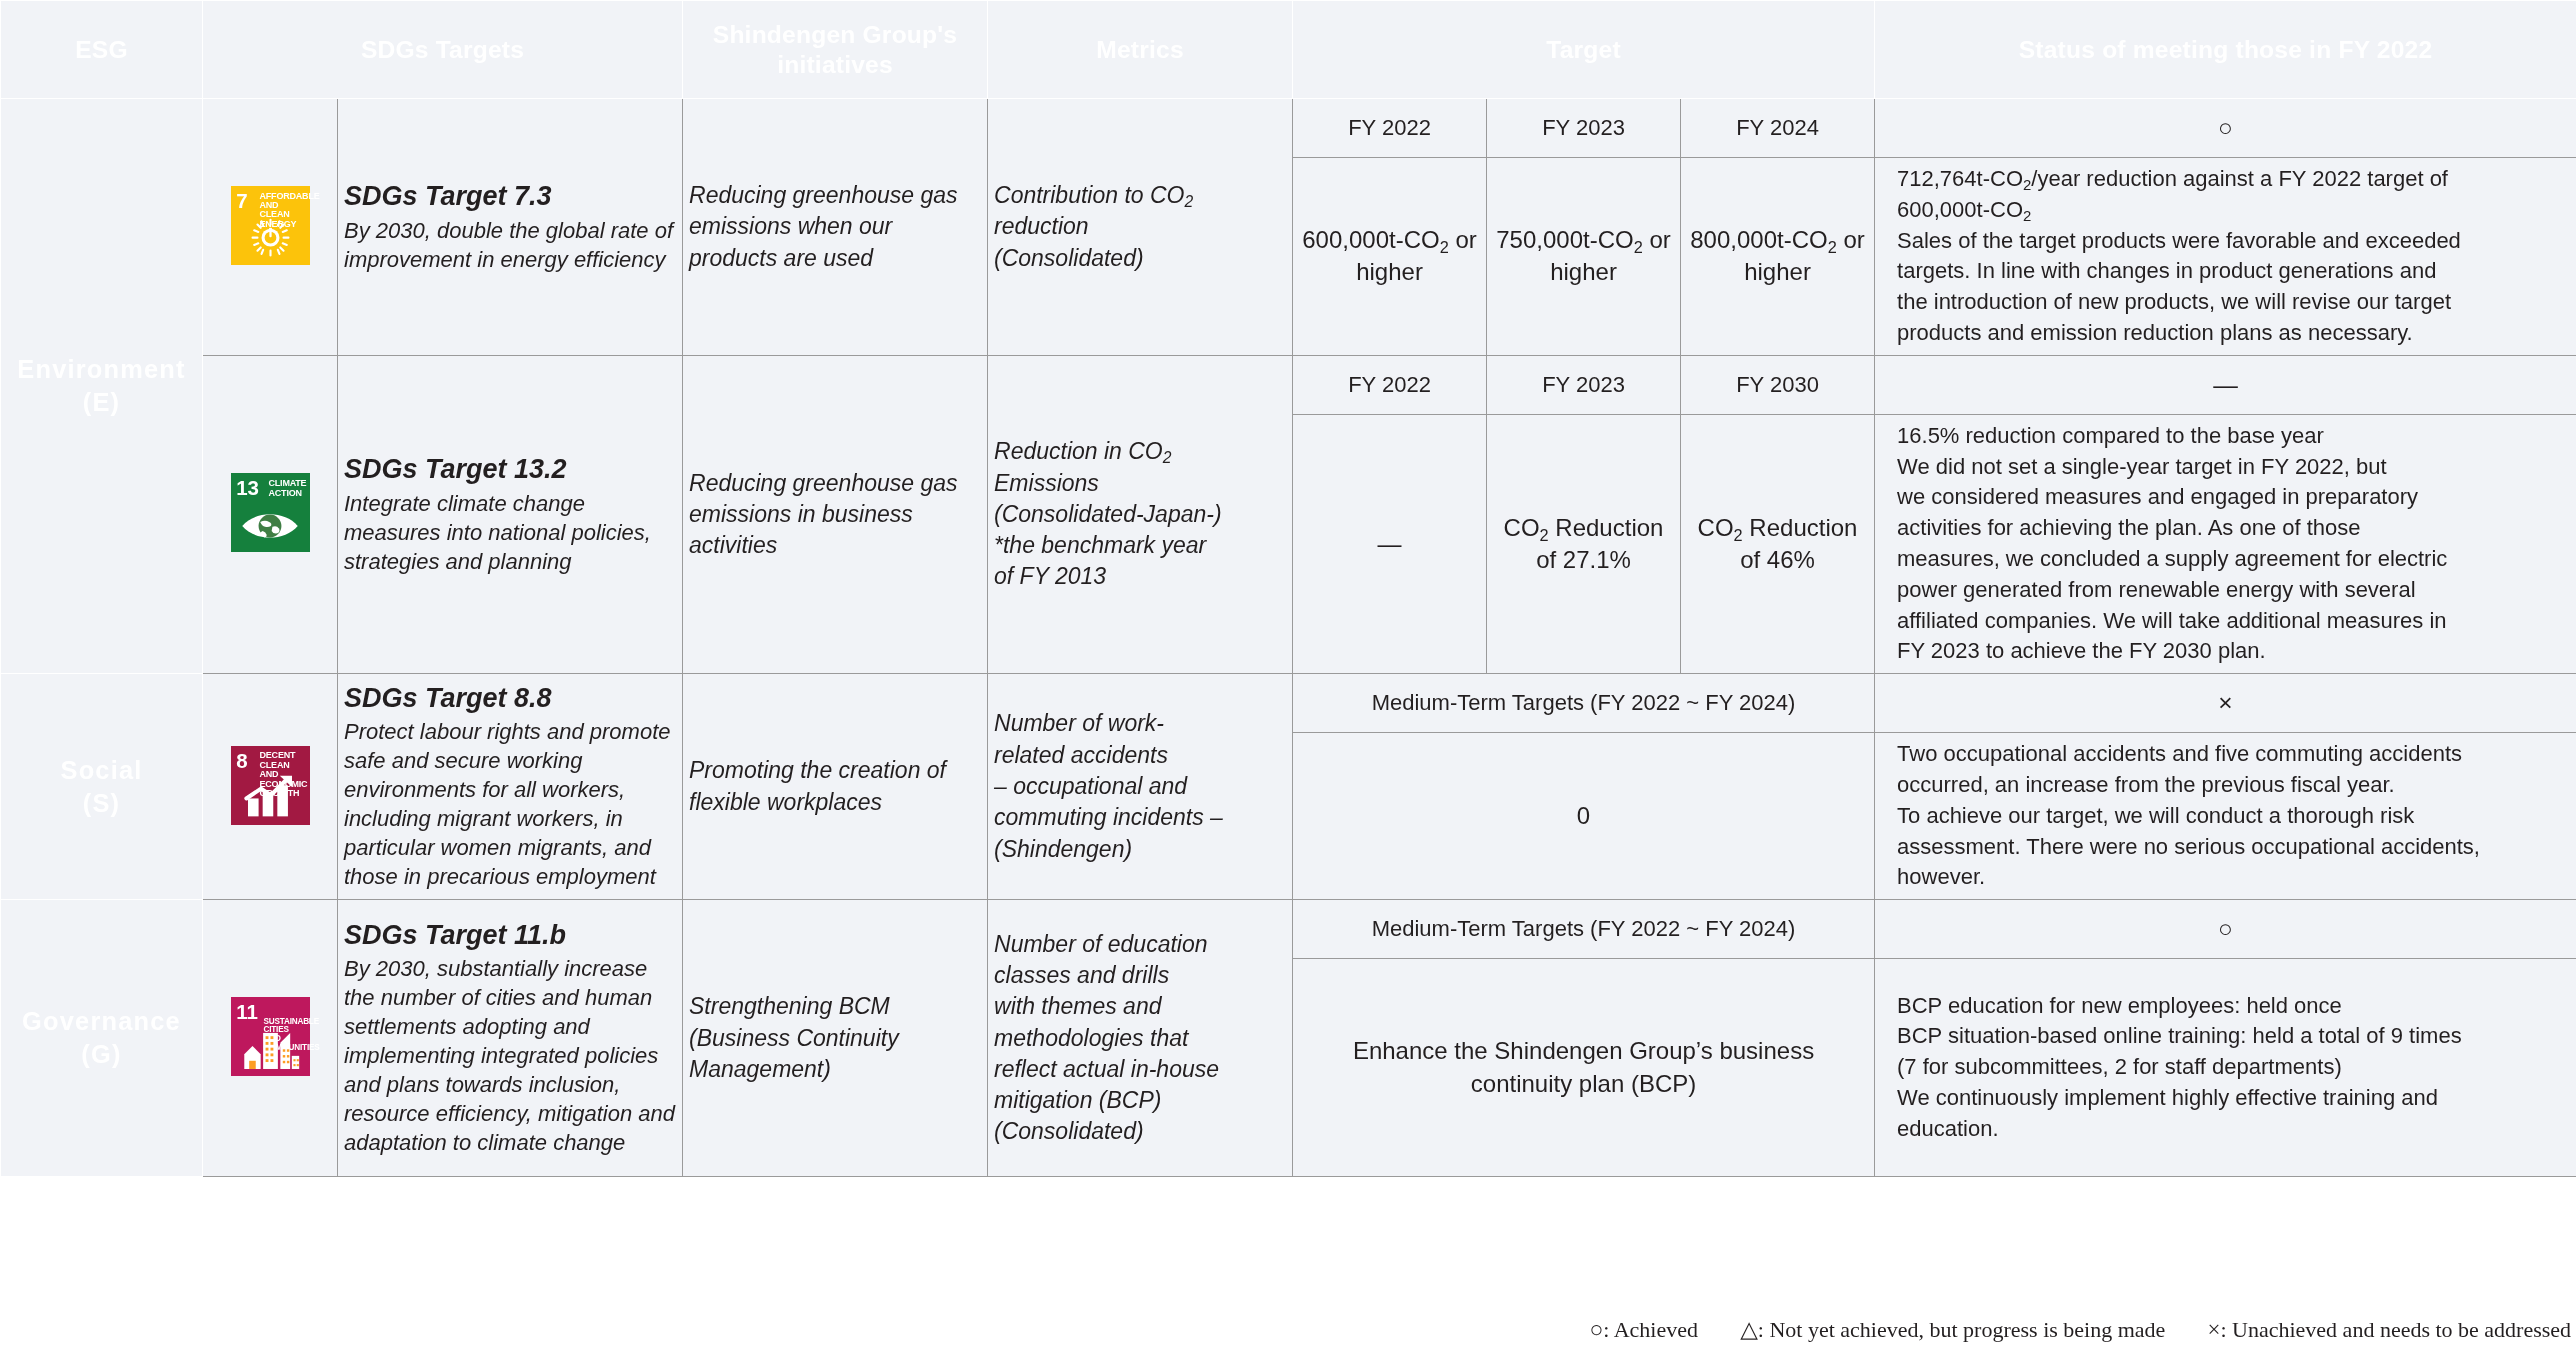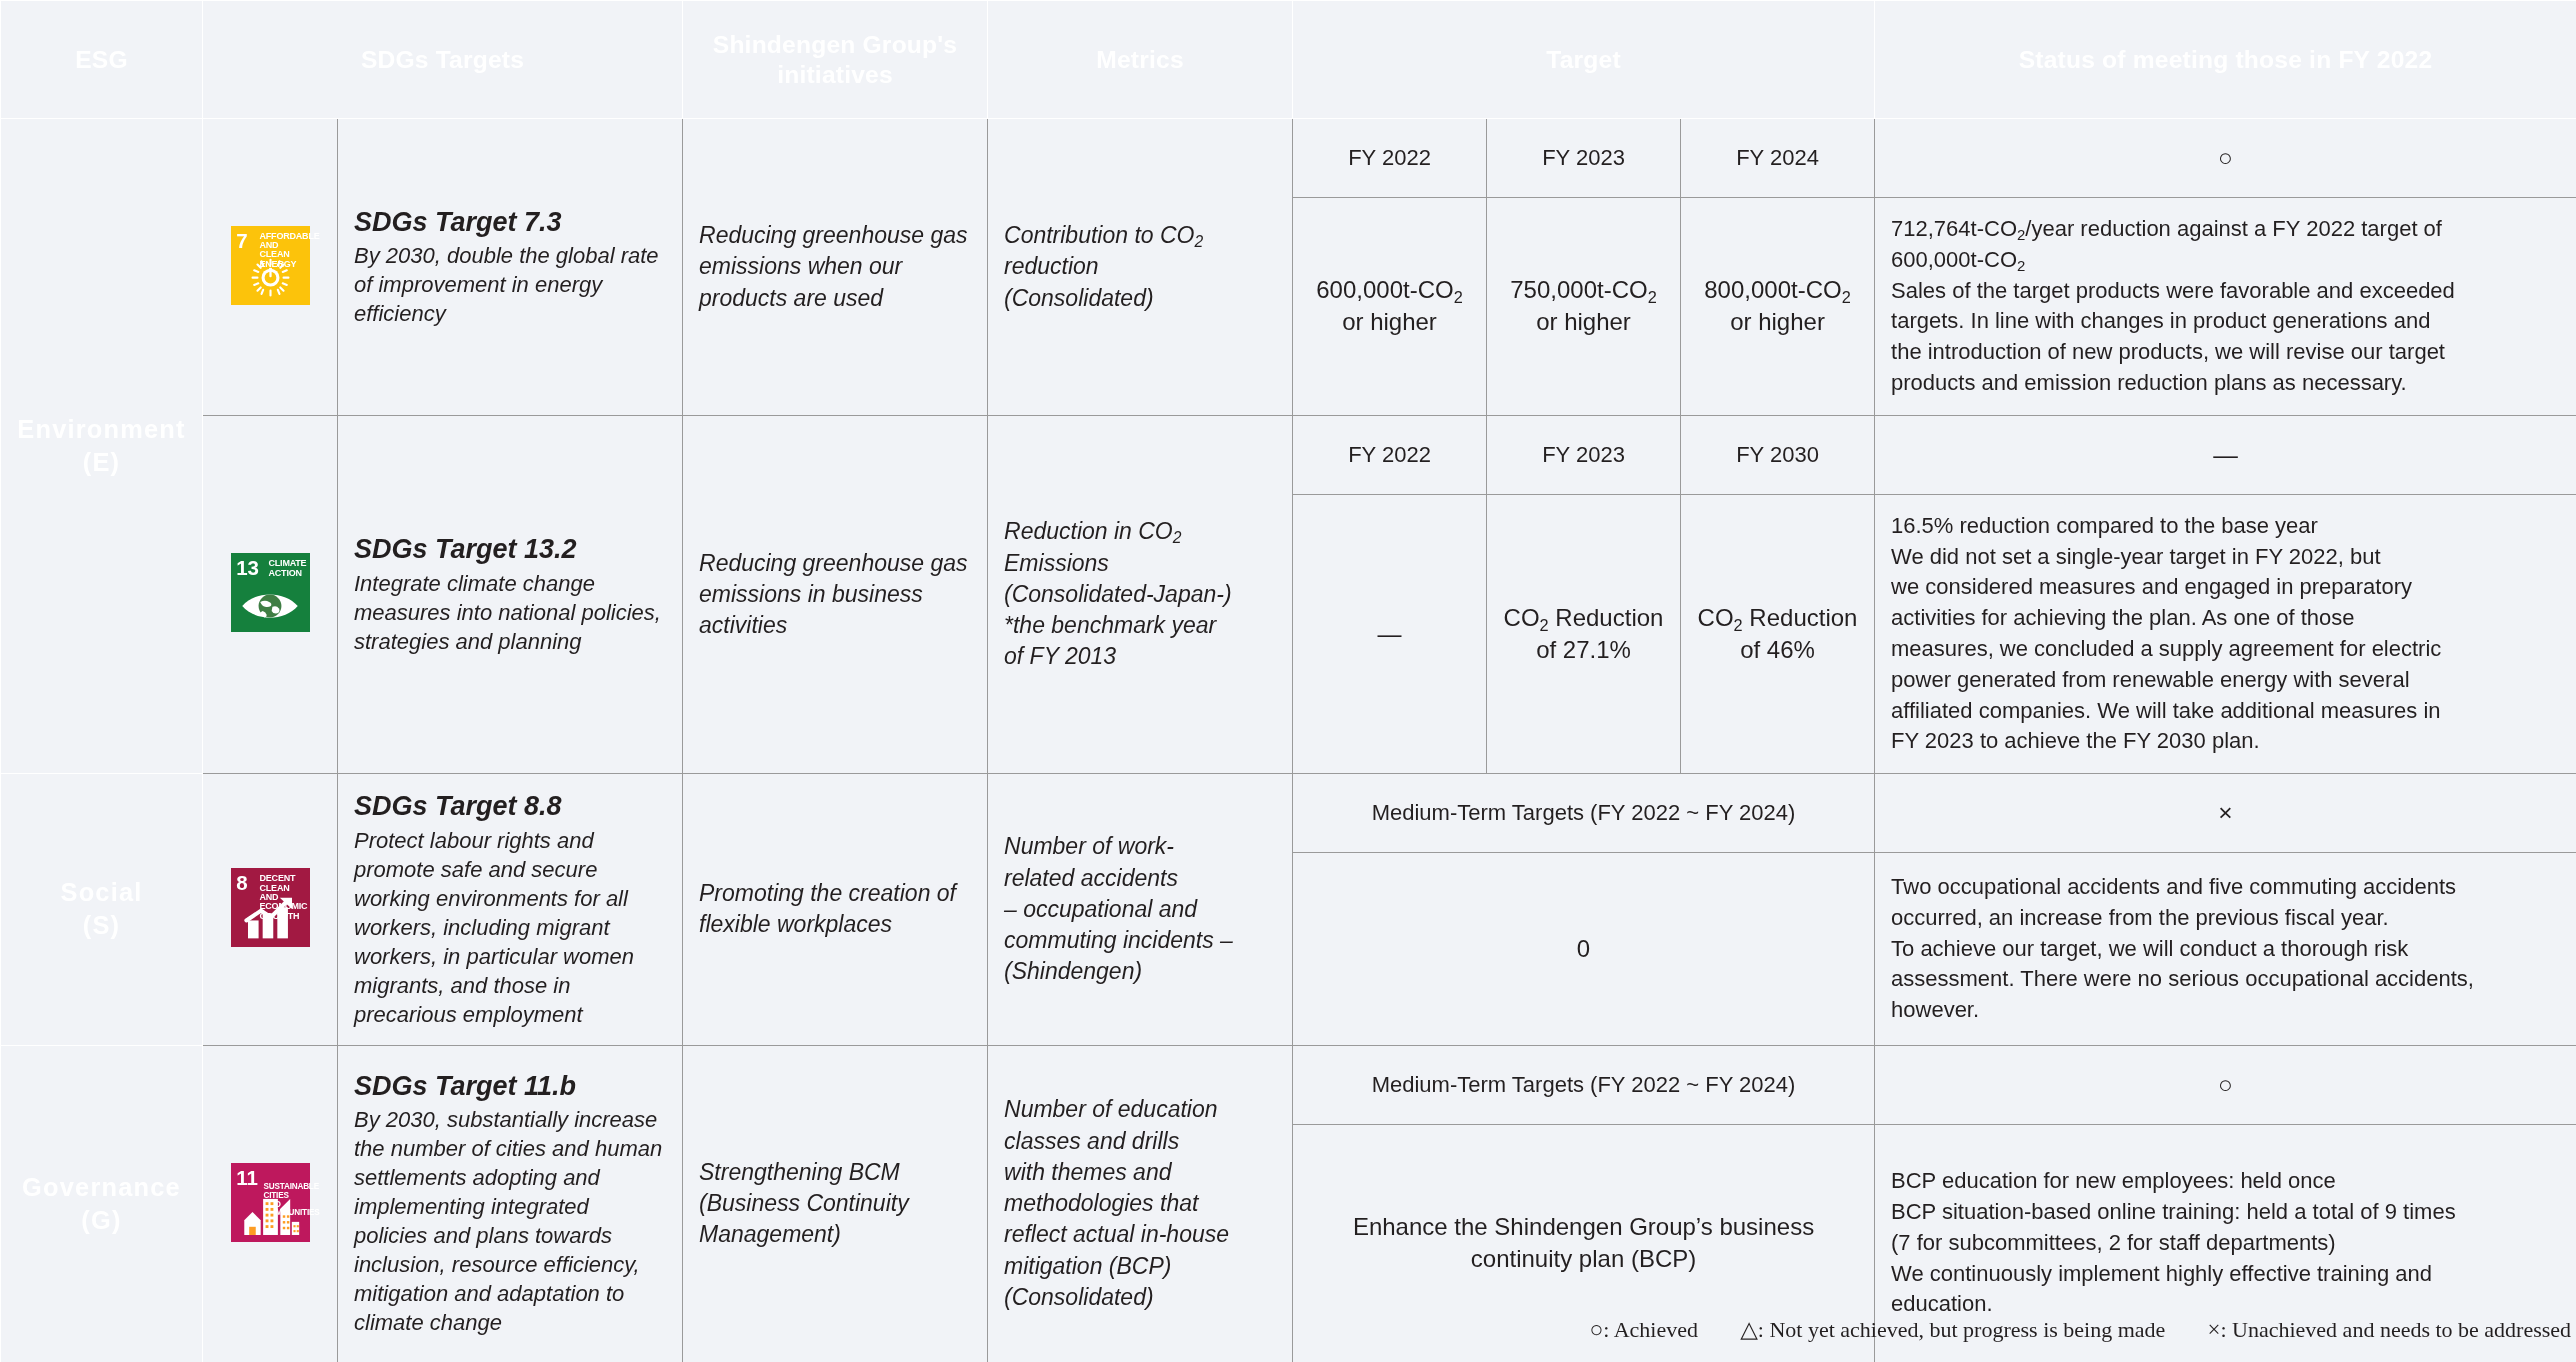--- a/index.html
+++ b/index.html
@@ -11,21 +11,21 @@
     overflow:hidden;
   }
   .sheet{position:relative;width:2576px;height:1362px;}
 
   table.esg{
     border-collapse:collapse;
     table-layout:fixed;
     width:2576px;
   }
   table.esg td, table.esg th{
-    padding:16px;
+    padding:6px;
     vertical-align:middle;
     background:#f1f3f7;
   }
 
   
   .hdr{
     background:#00aeef;
     color:#ffffff;
     font-size:24.6px;
     font-weight:600;
@@ -105,21 +105,21 @@
     border:0.8px solid #9a9a9a;
     color:#231f20;
   }
   .status-body{
     font-size:22px;
     line-height:1.40;
     border:0.8px solid #9a9a9a;
     padding:11.5px 18px 13px 18px;
     vertical-align:top;
   }
-  .status-body .ln{display:block;}
+  .status-body .ln{display:block;margin-left:16px;}
 
   
   .sdg-badge{
     display:inline-block;
     width:79px;height:79px;
     position:relative;
     color:#fff;
     text-align:left;
   }
   .sdg-badge .num{

